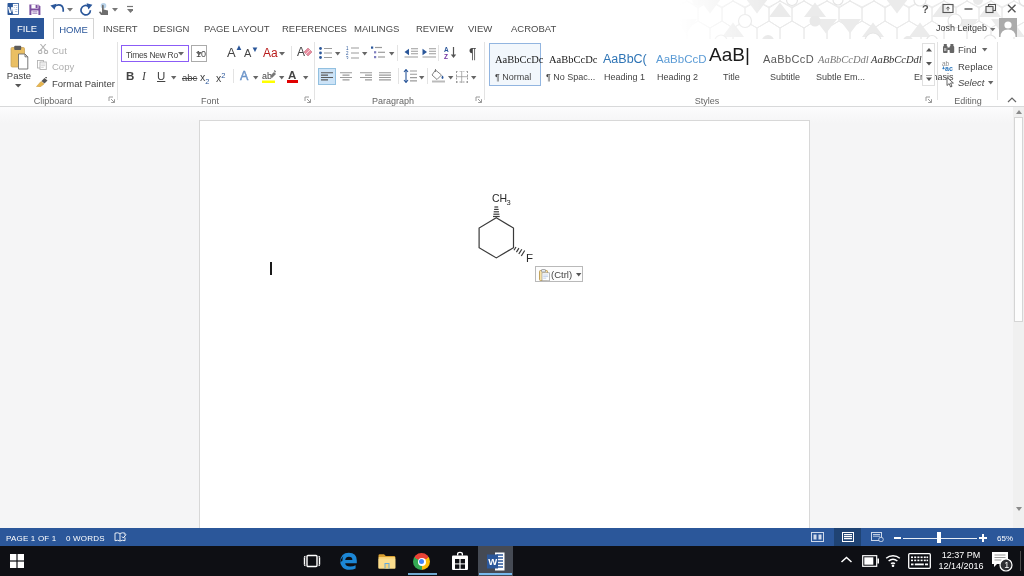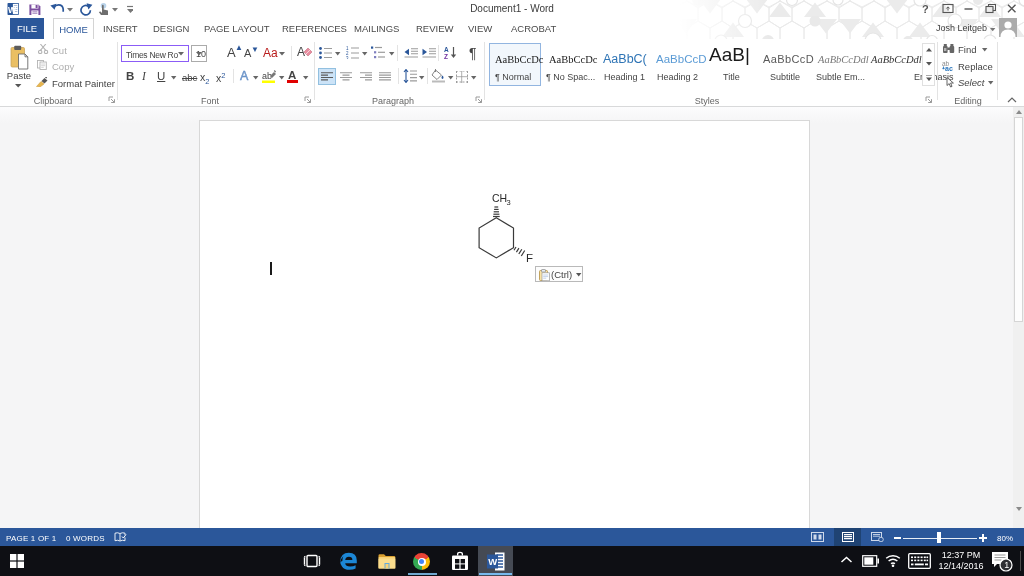--- a/index.html
+++ b/index.html
@@ -74,21 +74,20 @@
       <circle cx="252" cy="41" r="5.5" fill="#fff" stroke="#e4e4e4" stroke-width="1.2"></circle>
       <circle cx="41" cy="41" r="6" fill="#fff" stroke="#e4e4e4" stroke-width="1.2"></circle>
       <defs>
           <linearGradient id="fade" x1="0" y1="0" x2="1" y2="0">
             <stop offset="0" stop-color="#fff" stop-opacity="1"></stop>
             <stop offset="1" stop-color="#fff" stop-opacity="0"></stop>
           </linearGradient>
         </defs>
       <rect x="0" y="0" width="90" height="39" fill="url(#fade)"></rect>
     </svg>
-    <div id="title">Document1 - Word</div>
 
     <svg class="abs" style="left:7px;top:2px;" width="126" height="14" viewBox="0 0 126 14" id="qat">
 
       <rect x="0.5" y="1" width="7" height="12" rx="0.8" fill="#2b579a"></rect>
       <rect x="5.5" y="1.5" width="6" height="11" fill="#fff" stroke="#2b579a" stroke-width="0.8"></rect>
       <path d="M6.8 3.5 h3.5 M6.8 5.5 h3.5 M6.8 7.5 h3.5 M6.8 9.5 h3.5" stroke="#9ab1d2" stroke-width="0.8"></path>
       <text x="1" y="10.5" font-size="8.5" font-weight="bold" fill="#fff" font-family="Liberation Sans">W</text>
 
       <path d="M22.4 2.5 L31.4 2.5 L33.4 4.5 L33.4 13 L22.4 13 Z" fill="#7c4fa0"></path>
       <rect x="24.4" y="2.5" width="7" height="4" fill="#fff"></rect>
@@ -488,21 +487,21 @@
       <rect x="0.5" y="0.5" width="10" height="8" fill="none" stroke="#cdd8ea" stroke-width="1"></rect>
       <path d="M2 2.5 h7 M2 4.2 h7" stroke="#cdd8ea" stroke-width="0.9"></path>
       <circle cx="10" cy="7.5" r="2.3" fill="#2b579a" stroke="#cdd8ea" stroke-width="0.9"></circle>
     </svg>
 
     <div class="abs" style="left:894px; top:9px; width:7px; height:1.5px; background:#fff;"></div>
     <div class="abs" style="left:903px; top:9.5px; width:74px; height:1px; background:#e8edf5;"></div>
     <div class="abs" style="left:937px; top:4px; width:3.5px; height:11px; background:#fff;"></div>
     <div class="abs" style="left:979px; top:9px; width:8px; height:1.5px; background:#fff;"></div>
     <div class="abs" style="left:982px; top:6px; width:1.5px; height:8px; background:#fff;"></div>
-    <div class="sbtxt" style="left:997px; letter-spacing:0;">80%</div>
+    <div class="sbtxt" style="left:997px; letter-spacing:0;">65%</div>
   </div>
 
   <div id="taskbar">
 
     <svg class="abs" style="left:10px;top:8px;" width="14" height="14" viewBox="0 0 14 14">
       <rect x="0" y="0" width="6.4" height="6.4" fill="#fff"></rect>
       <rect x="7.6" y="0" width="6.4" height="6.4" fill="#fff"></rect>
       <rect x="0" y="7.6" width="6.4" height="6.4" fill="#fff"></rect>
       <rect x="7.6" y="7.6" width="6.4" height="6.4" fill="#fff"></rect>
     </svg>

